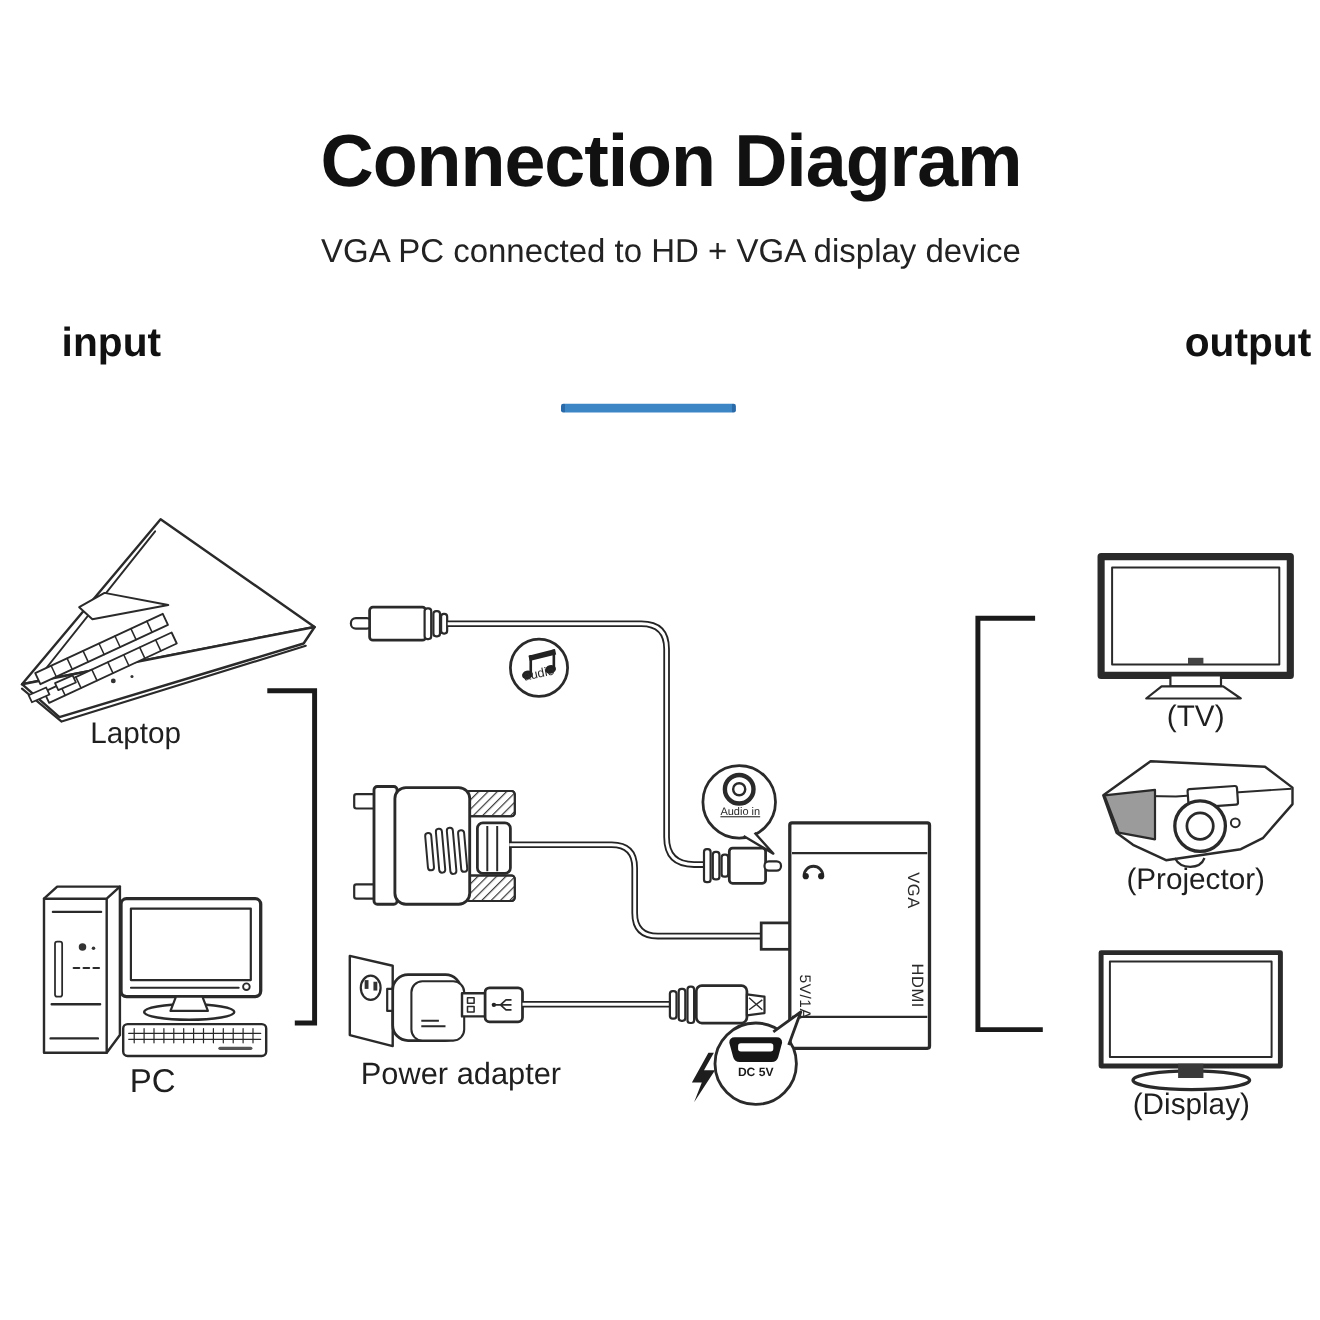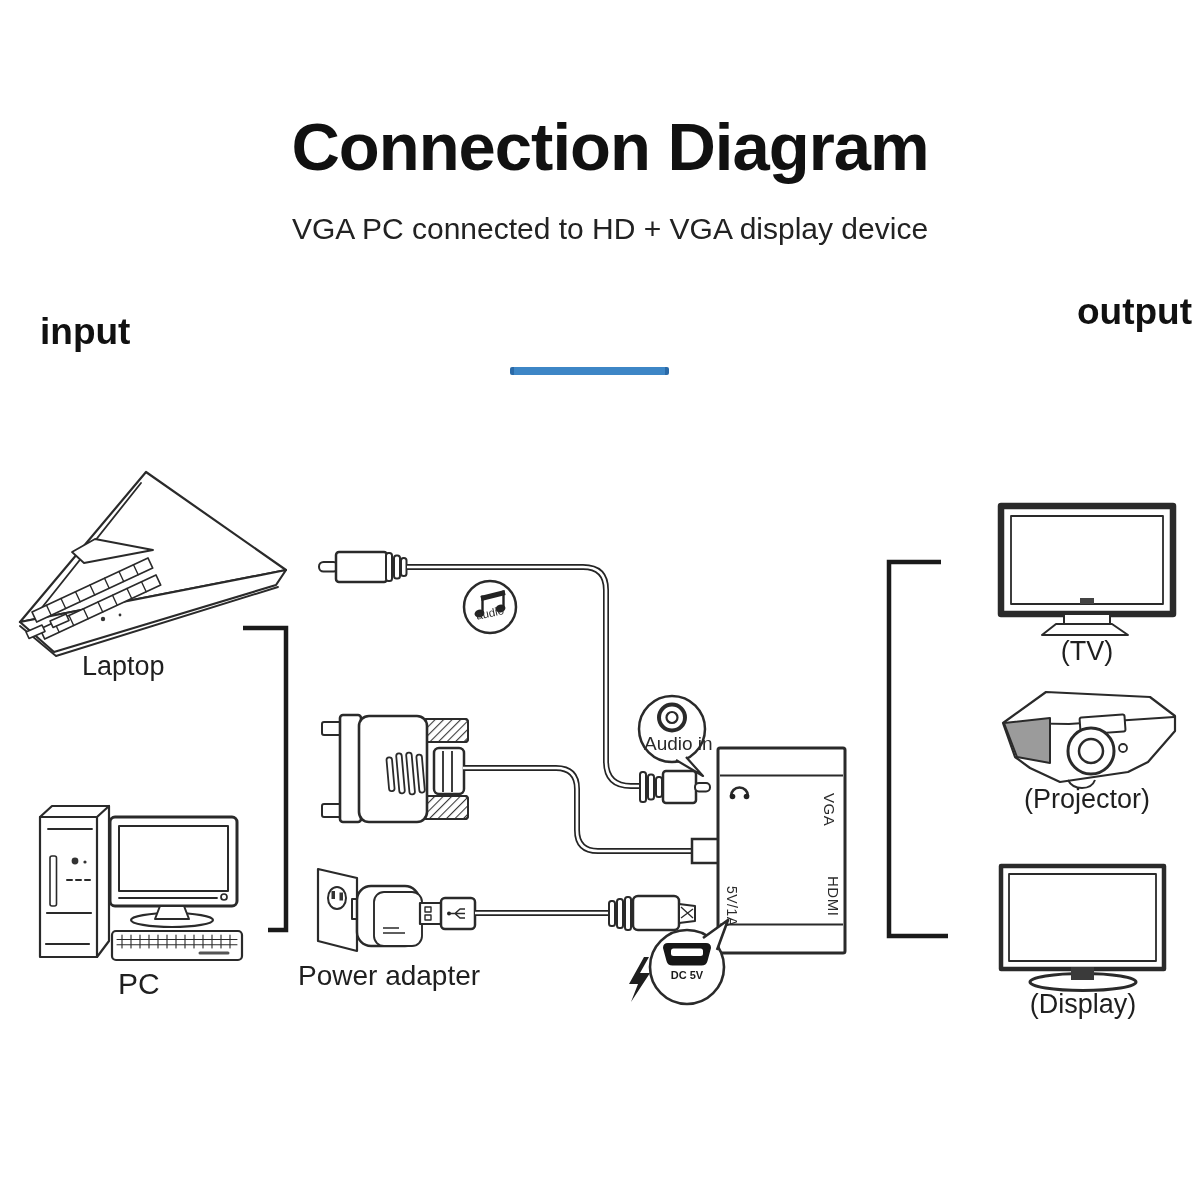--- a/index.html
+++ b/index.html
@@ -4,39 +4,39 @@
 <style>
   html,body{margin:0;padding:0;background:#fff;}
   #canvas{position:relative;width:1200px;height:1200px;background:#fff;overflow:hidden;
           font-family:"Liberation Sans","DejaVu Sans",sans-serif;color:#1c1c1c;}
   .art{position:absolute;left:0;top:0;}
   .label{position:absolute;white-space:nowrap;color:#1c1c1c;}
   .title{left:140px;top:108px;width:940px;text-align:center;font-size:67px;font-weight:bold;
          letter-spacing:-1px;color:#111;}
   .subtitle{left:130px;top:212px;width:960px;text-align:center;font-size:30px;color:#222;}
   .col-label{font-size:37px;font-weight:bold;color:#111;}
-  .input-label{left:40px;top:291px;margin-top:20px;}
+  .input-label{left:56px;top:291px;}
   .output-label{left:1077px;top:291px;}
   .device-label{font-size:27px;color:#1f1f1f;}
   .laptop-label{left:82px;top:651px;}
   .pc-label{left:118px;top:967px;font-size:30px;}
-  .power-label{left:298px;top:960px;font-size:28px;text-align:center;}
+  .power-label{left:328px;top:960px;font-size:28px;text-align:center;}
   .tv-screen-label{left:1001px;top:534px;width:172px;text-align:center;font-size:44px;
                    letter-spacing:2px;color:#2a2a2a;}
   .tv-label{left:1001px;top:636px;width:172px;text-align:center;}
   .projector-label{left:997px;top:784px;width:180px;text-align:center;}
   .display-label{left:1001px;top:989px;width:164px;text-align:center;}
   .rot{transform-origin:left top;transform:rotate(90deg);font-size:15px;color:#2a2a2a;
        letter-spacing:0.5px;}
   .port-vga{left:838px;top:793px;}
   .port-hdmi{left:842px;top:876px;}
   .port-power{left:740px;top:886px;font-size:14px;}
   .audio-badge-label{left:467px;top:607px;width:46px;text-align:center;font-size:11.5px;
                      transform:rotate(-12deg);color:#2a2a2a;}
-  .audio-in-label{left:644px;top:733px;width:58px;text-align:center;font-size:19px;color:#2a2a2a;}
+  .audio-in-label{left:644px;top:733px;width:58px;text-align:center;font-size:10px;color:#2a2a2a;text-decoration:underline;}
   .dc-label{left:658px;top:969px;width:58px;text-align:center;font-size:11px;font-weight:bold;
             color:#1a1a1a;}
   .accent-bar{position:absolute;left:510px;top:367px;width:159px;height:8px;border-radius:2px;
         background:linear-gradient(90deg,var(--accent-blue-dark) 0 4px,var(--accent-blue) 4px calc(100% - 4px),var(--accent-blue-dark) calc(100% - 4px));}
 </style>
 </head>
 <body>
 
 <div id="canvas">
 

